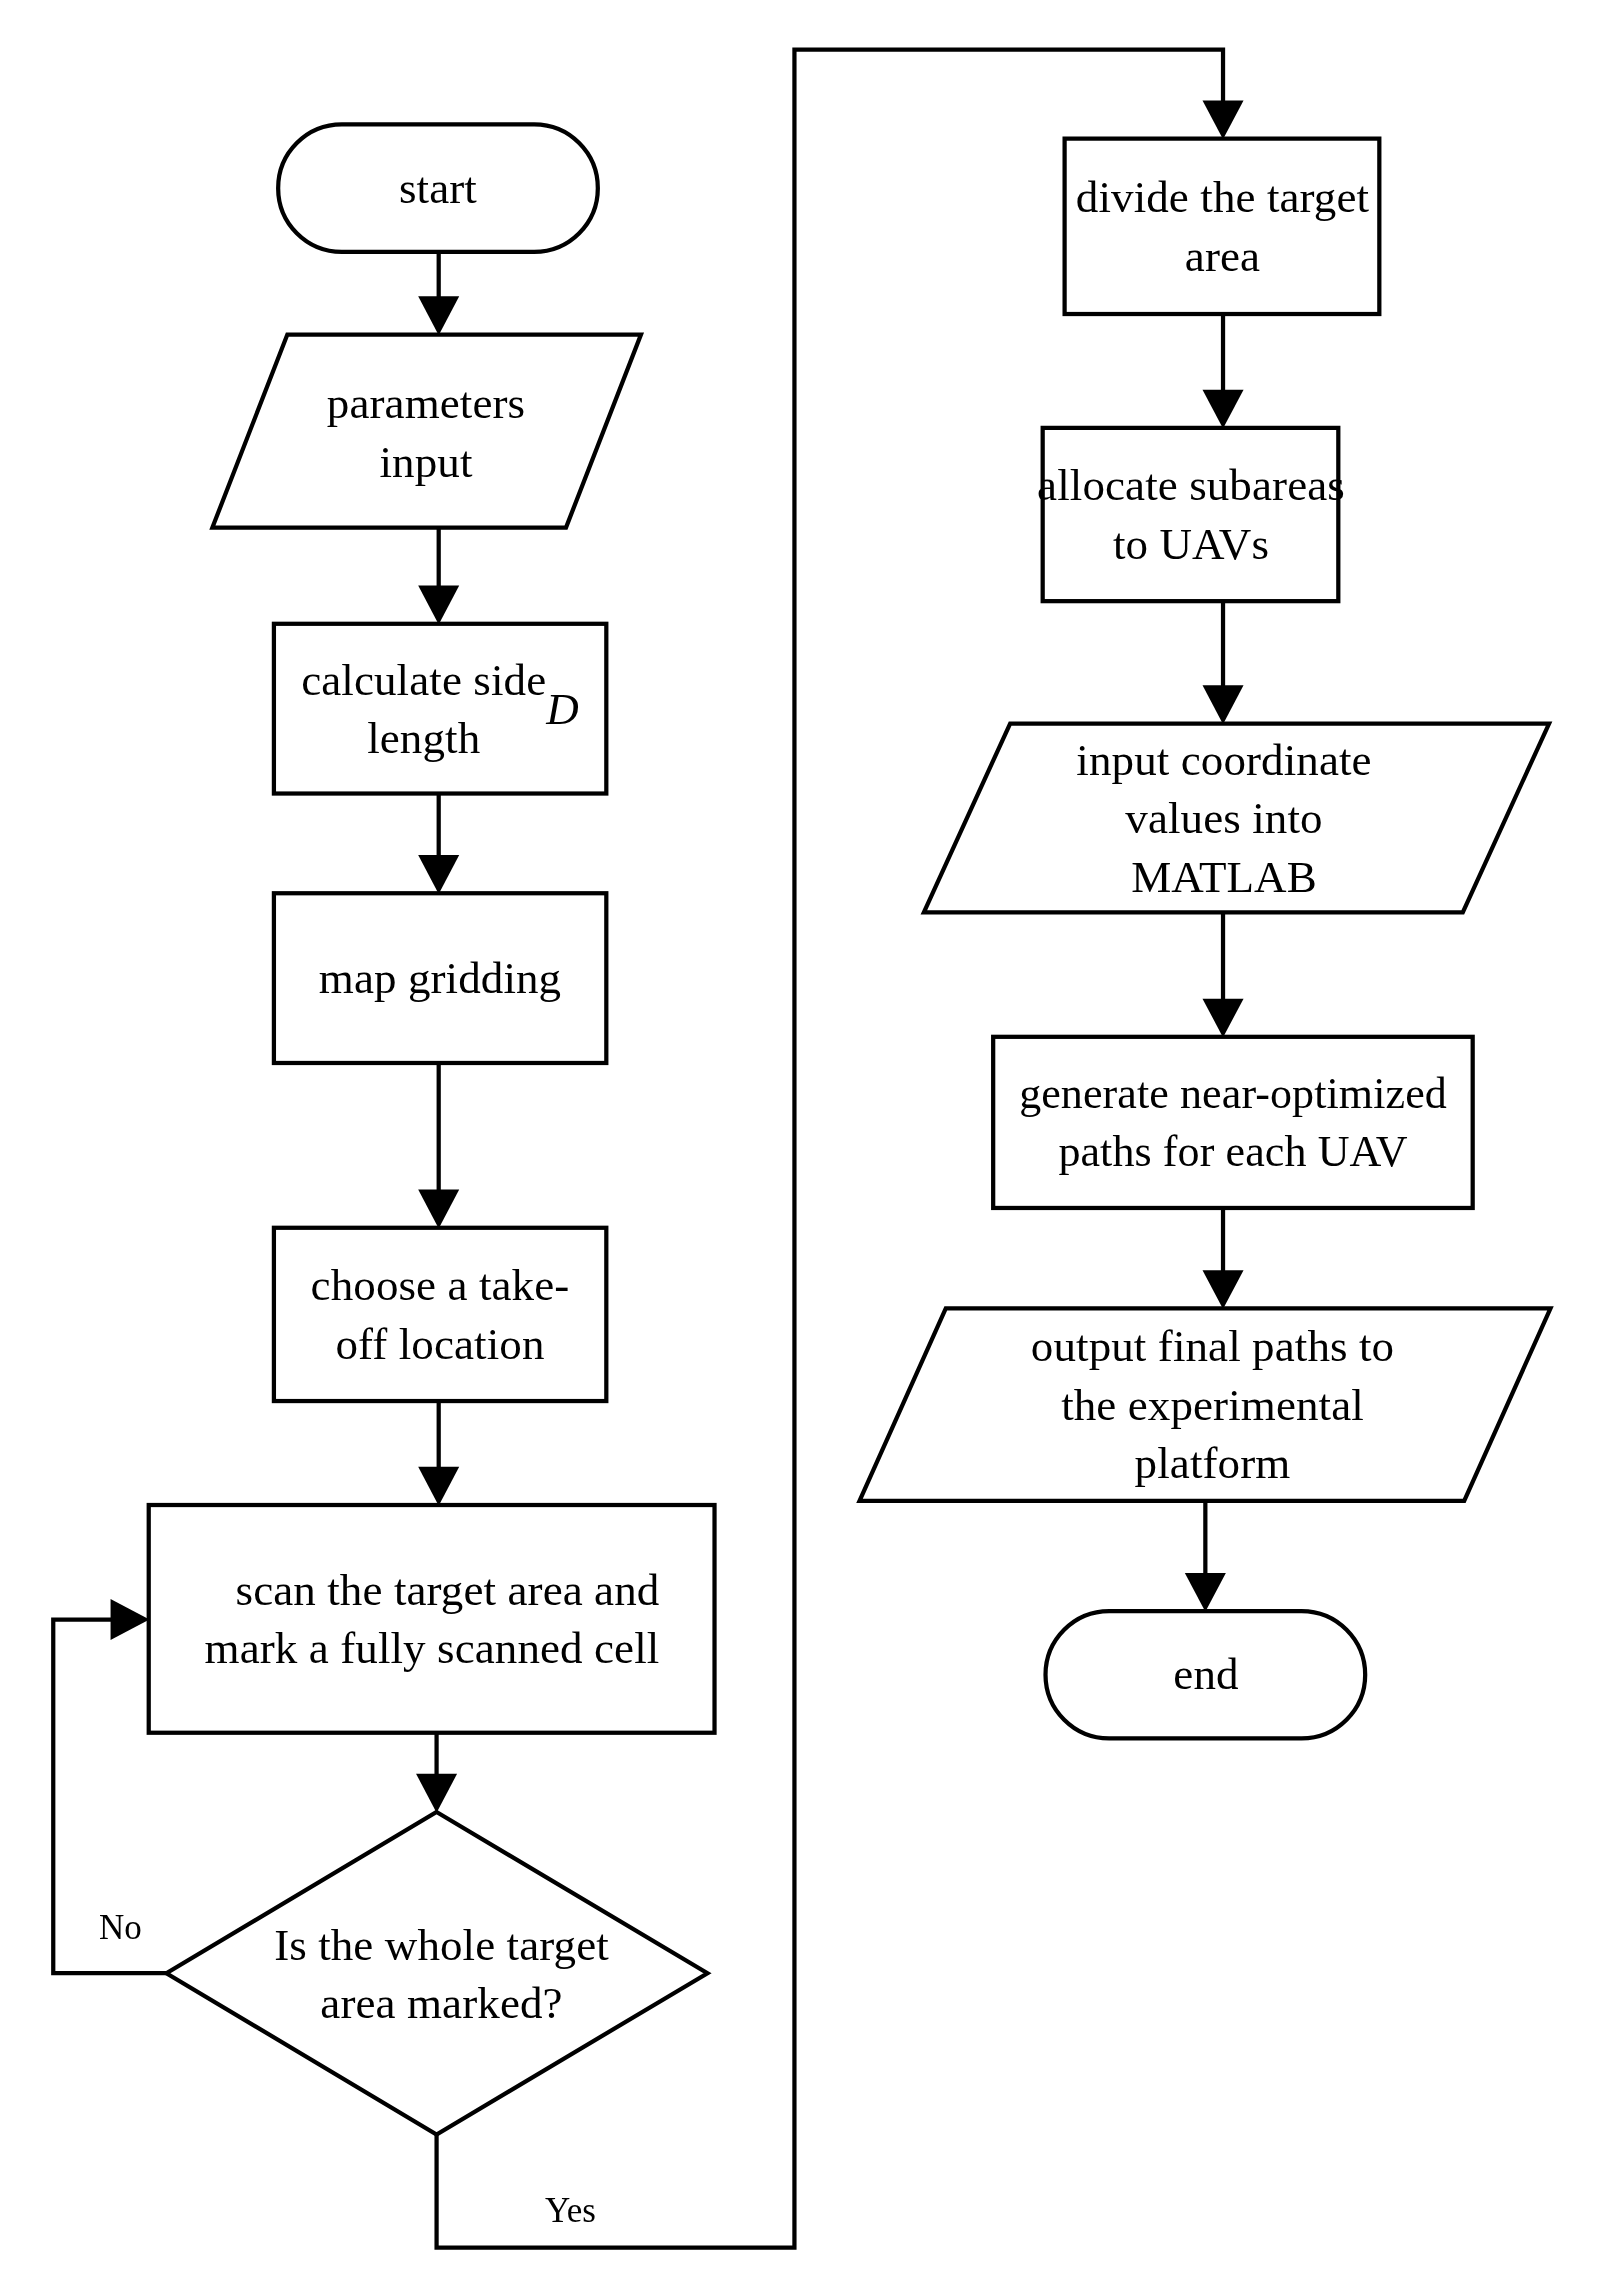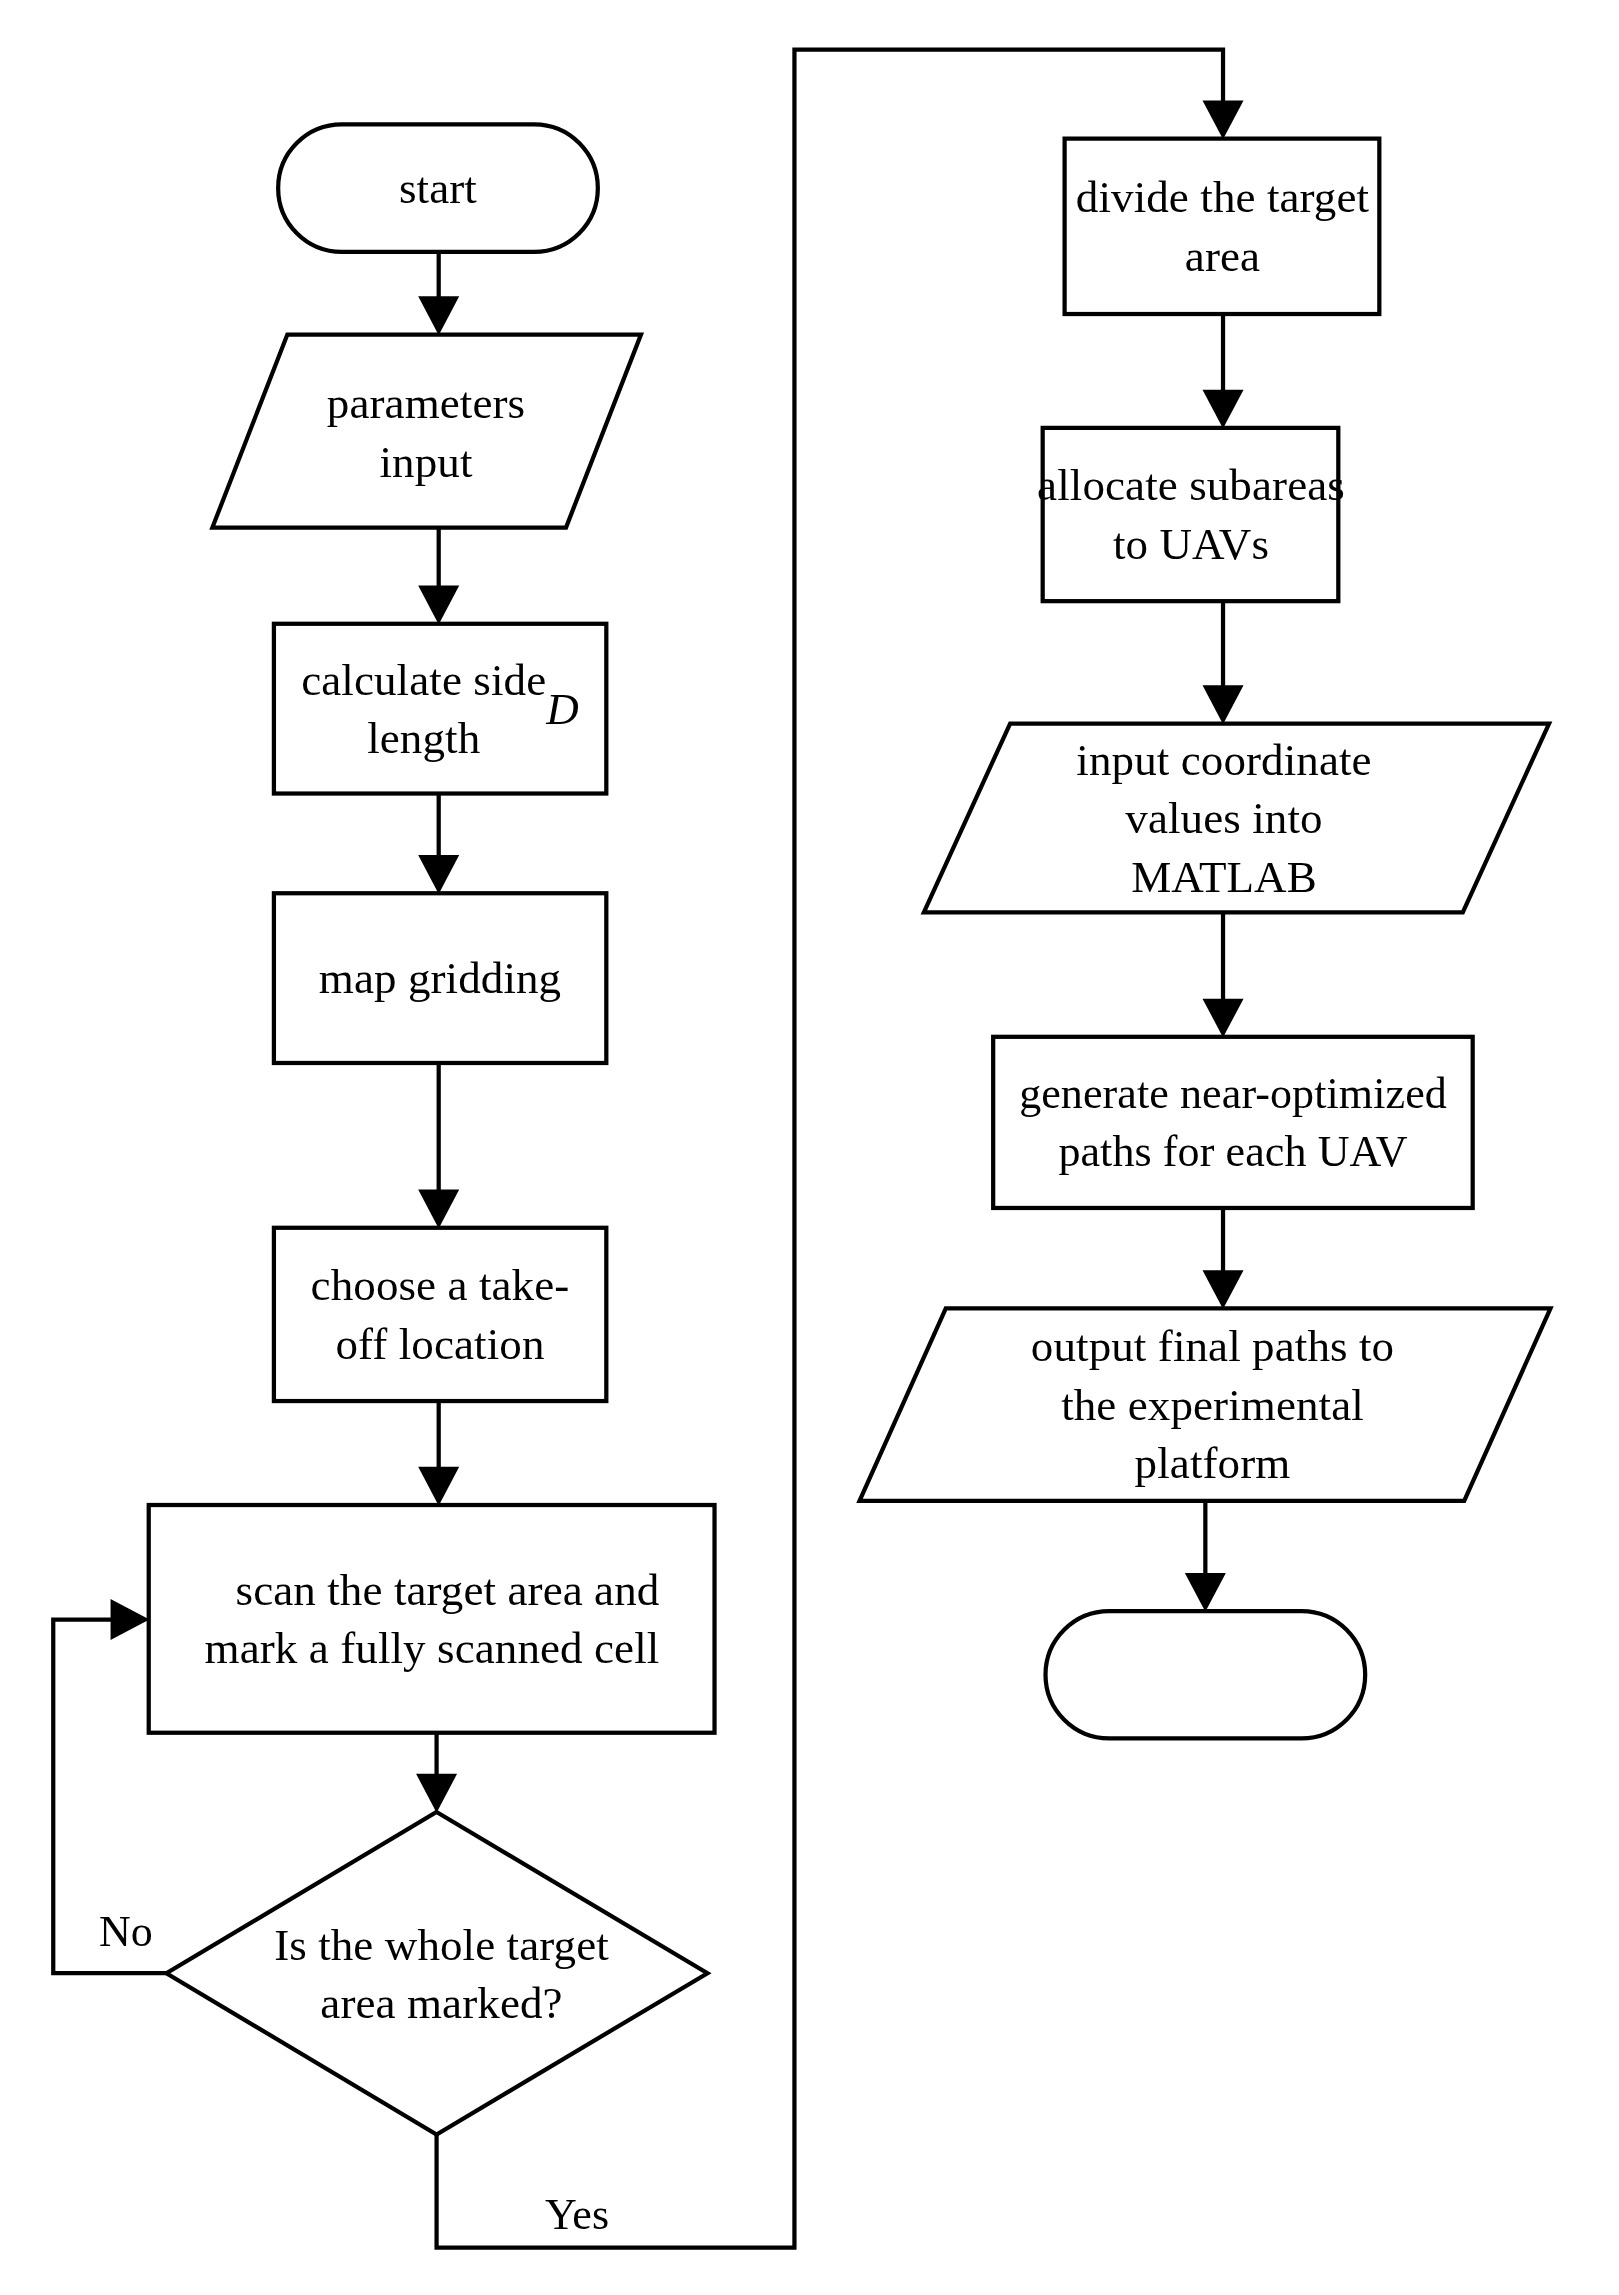--- a/index.html
+++ b/index.html
@@ -57,21 +57,21 @@
     pointer-events: none;
     white-space: pre-line;
   }
   .node-label.tight {
     font-size: 44px;
   }
   .edge-label {
     position: absolute;
     color: #000000;
     font-family: "Liberation Serif", "DejaVu Serif", serif;
-    font-size: 44px;
+    font-size: 35px;
     line-height: 1;
   }
   .var-italic {
     font-style: italic;
   }
 </style>
 </head>
 <body>
 
 <div id="chart-root">
@@ -174,19 +174,20 @@
   <div class="node-label" style="left:1036px; top:428px; width:310px; height:173px;">allocate subareas
 to UAVs</div>
 
   <div class="node-label tight" style="left:993px; top:1037px; width:480px; height:171px;">generate near-optimized
 paths for each UAV</div>
 
   <div class="node-label" style="left:993px; top:1309px; width:439px; height:192px;">output final paths to
 the experimental
 platform</div>
 
+  <div class="node-label" style="left:1046px; top:1611px; width:320px; height:127px;">end</div>
 
   <div class="edge-label" style="left:99px; top:1910px;">No</div>
 
   <div class="edge-label" style="left:545px; top:2193px;">Yes</div>
 
 </div>
 
 
 </body></html>

